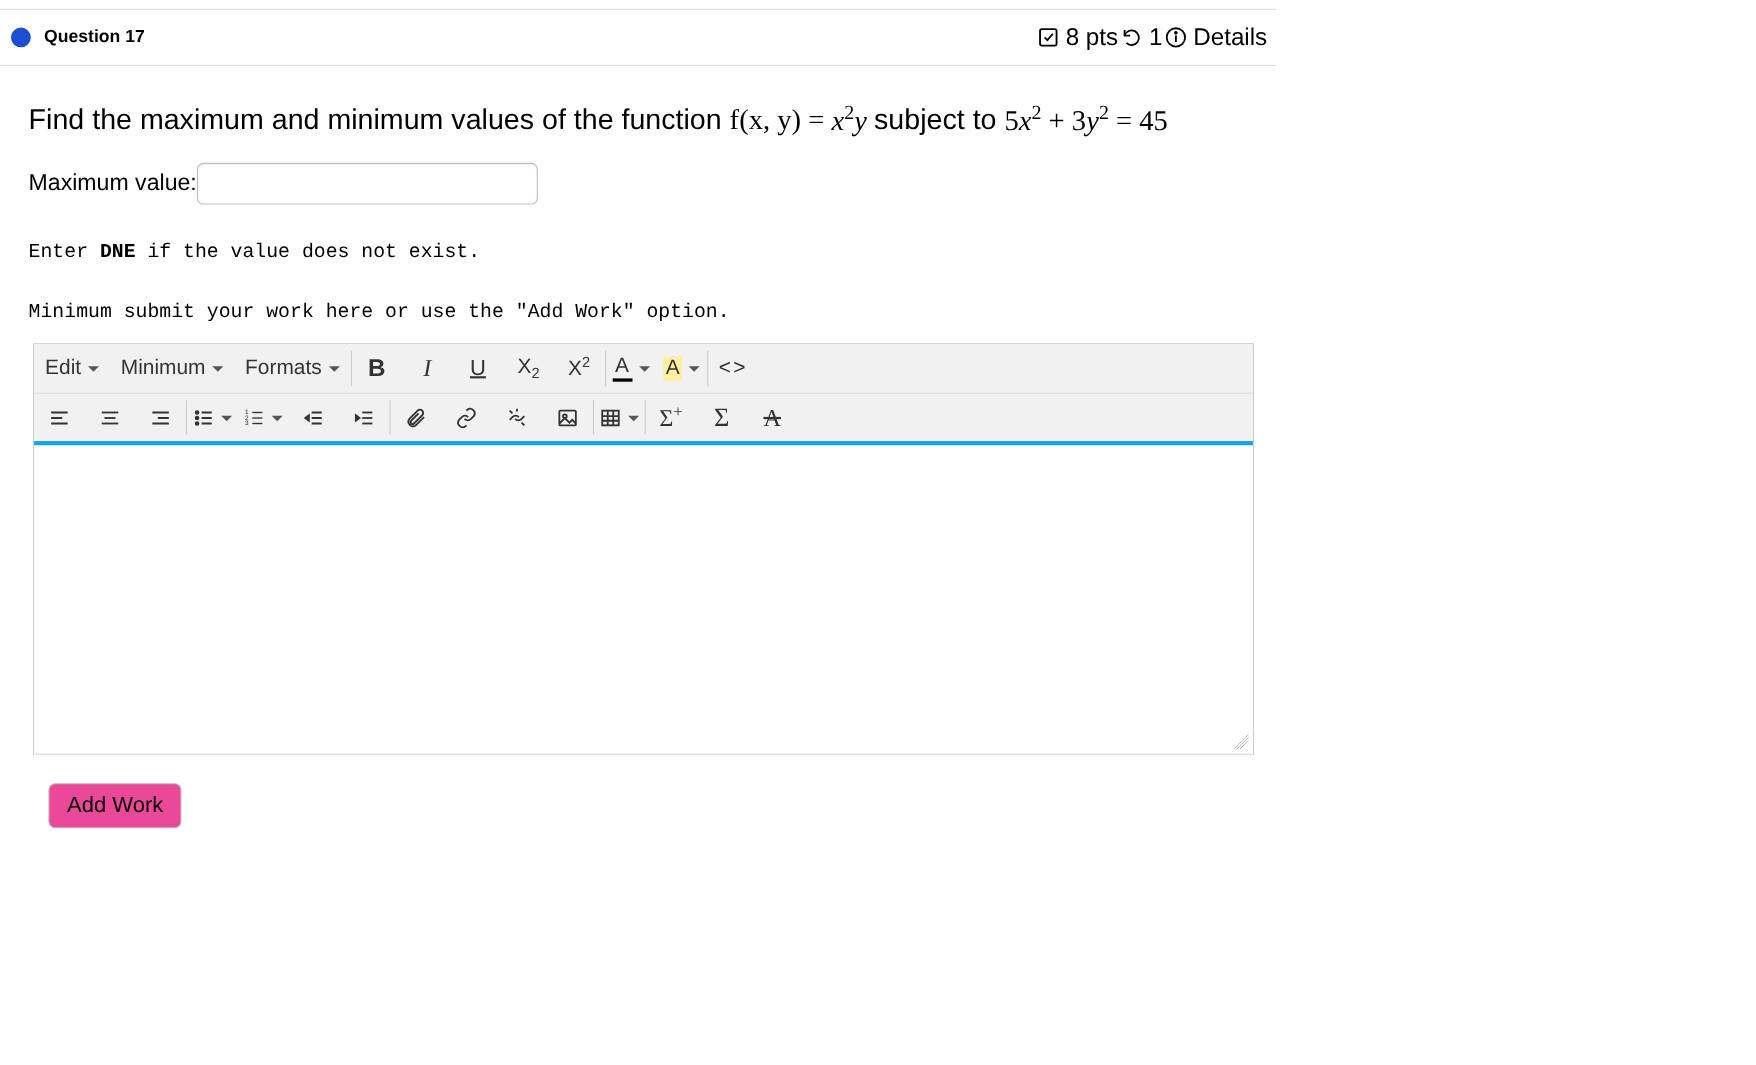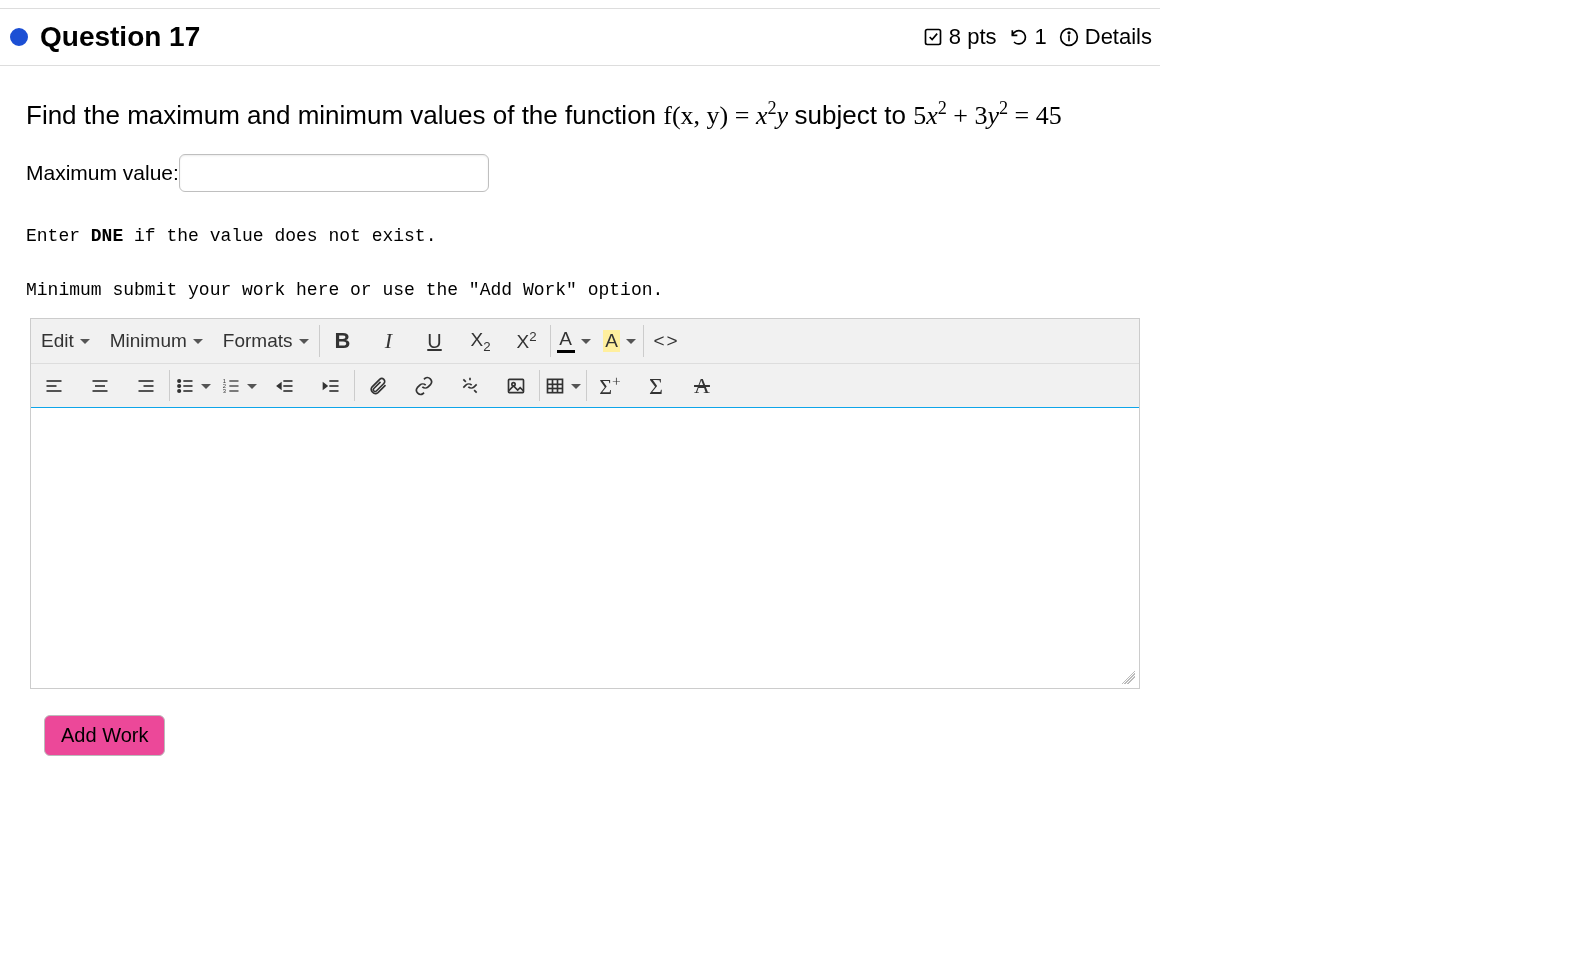--- a/index.html
+++ b/index.html
@@ -11,38 +11,38 @@
     color: #000;
     font-size: 20px;
   }
   .wrap { width: 1160px; margin: 0; padding: 0 0 40px 0; }
   .hr { border: none; border-top: 1px solid #ddd; margin: 8px 0 0 0; }
   .qhead {
     display: flex; align-items: center; justify-content: space-between;
     padding: 12px 8px 12px 10px;
     border-bottom: 1px solid #ddd;
   }
-  .qhead-left { display:flex; align-items:center; gap:12px; font-weight:700; font-size:28px; }
+  .qhead-left { display:flex; align-items:center; gap:12px; font-weight:700; font-size:16px; }
   .dot { width:18px; height:18px; border-radius:50%; background:#1c4fd4; border:3px solid #1c4fd4; display:inline-block;}
-  .qhead-right { display:flex; align-items:flex-start; gap:12px; font-size:22px; }
+  .qhead-right { display:flex; align-items:flex-start; gap:2px; font-size:22px; }
   .qhead-right .sep { display:inline-flex; align-items:center; gap:6px;}
   .math { font-family: "Cambria Math", "STIXGeneral", "Times New Roman", serif; }
   .prompt { padding: 30px 10px 0 26px; font-size:26px; line-height:1.4;}
   .formrow { display:flex; align-items:center; padding: 20px 0 0 26px; font-size:21px;}
   .txt-input {
     width:310px; height:38px; border:1px solid #bfbfbf; border-radius:6px;
     font-size:18px; padding:0 8px; background:#fff;
     box-shadow: inset 0 1px 2px rgba(0,0,0,.08);
   }
   .note { padding: 34px 10px 0 26px; font-size:18px;font-family:Liberation Mono, monospace; }
   .note b { font-weight:700;}
   .editor {
     margin: 18px 0 0 30px; width:1110px; border:1px solid #ccc; background:#fff;
   }
-  .toolbar { display:flex; flex-direction:column; border-bottom:1px solid #0ea5e9; background:#f1f1f1;}
+  .toolbar { display:flex; flex-direction:column; border-bottom:4px solid #0ea5e9; background:#f1f1f1;}
   .trow { display:flex; align-items:stretch; height:44px;}
   .tbtn {
     display:inline-flex; align-items:center; justify-content:center;
     min-width:40px; height:44px; padding:0 10px; cursor:pointer;
     color:#333; border-right:0; position:relative;
     font-size:19px; user-select:none;
   }
   .tbtn.menu::after{
     content:""; margin-left:6px; border:5px solid transparent; border-top-color:#555; transform:translateY(3px);
   }

